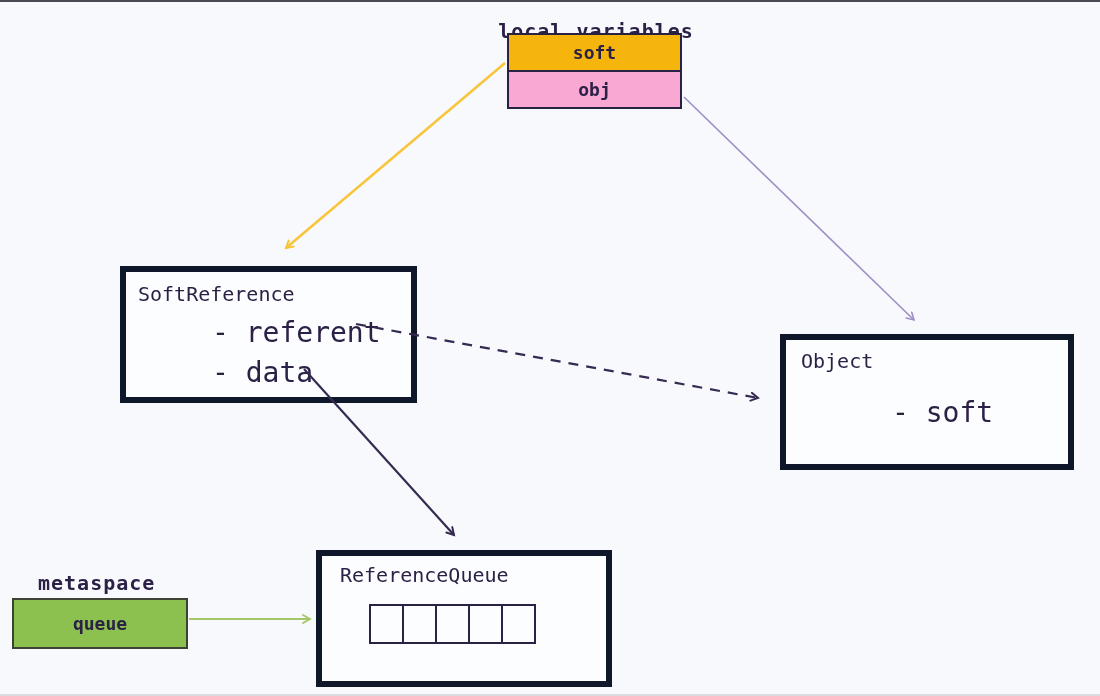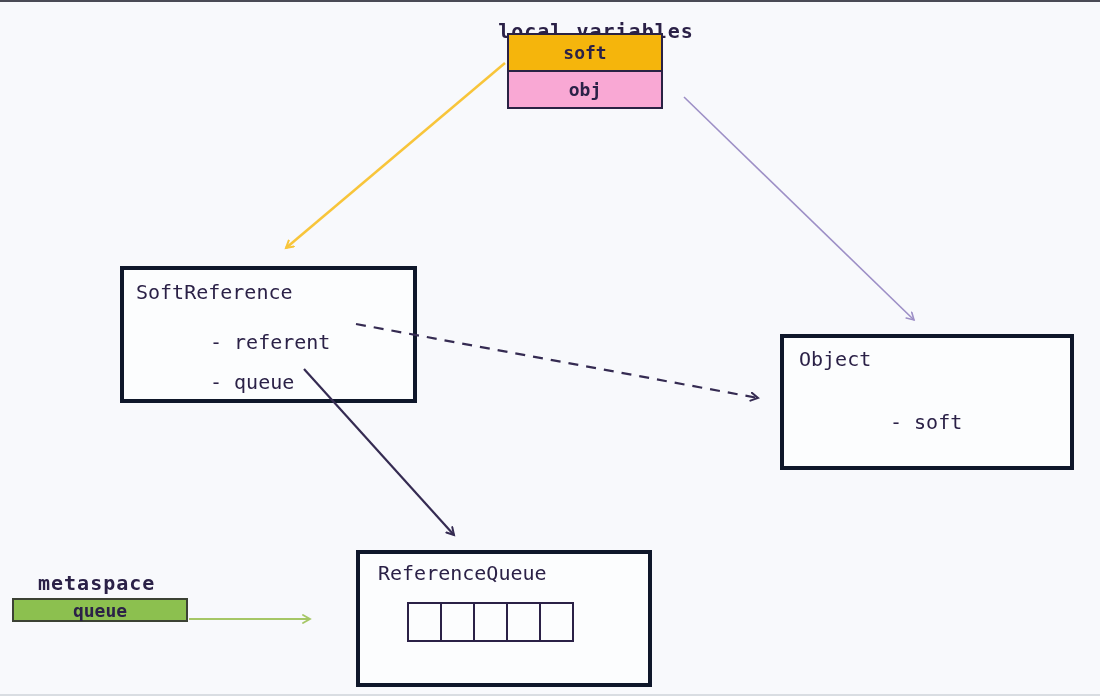--- a/index.html
+++ b/index.html
@@ -23,62 +23,62 @@
     position: absolute;
     font-weight: bold;
     font-size: 20px;
     letter-spacing: 1px;
     white-space: nowrap;
   }
   #local-variables-label { left: 490px; top: 19px; width: 212px; text-align: center; }
   #metaspace-label { left: 38px; top: 571px; }
 
   
-  #stack { position: absolute; left: 507px; top: 33px; width: 156px; text-align: right; }
+  #stack { position: absolute; left: 507px; top: 33px; width: 175px; text-align: right; }
   .stack-row {
     width: 100%; height: 39px;
     border: 2px solid #2a2244;
     display: flex; align-items: center; justify-content: center;
     font-weight: bold; font-size: 18px;
   }
   #stack-row-soft { background: #f5b50c; }
   #stack-row-obj  { background: #f9a8d4; margin-top: -2px; }
 
   
   .node {
     position: absolute;
     background: #fcfdfe;
-    border: 4px solid #0f172a;
+    border: 6px solid #0f172a;
     text-decoration: underline;
   }
   .node .node-title { position: absolute; font-size: 20px; white-space: nowrap; }
-  .node .node-field { position: absolute; font-size: 20px; white-space: nowrap; margin-top: 16px; }
+  .node .node-field { position: absolute; font-size: 28px; white-space: nowrap; }
 
   #soft-reference-node { left: 120px; top: 266px; width: 297px; height: 137px; }
   #soft-reference-node .node-title { left: 12px; top: 10px; }
   #field-referent { left: 86px; top: 44px; }
   #field-queue    { left: 86px; top: 84px; }
 
   #object-node { left: 780px; top: 334px; width: 294px; height: 136px; padding-left: 24px; }
   #object-node .node-title { left: 15px; top: 9px; }
   #field-data { left: 106px; top: 56px; }
 
-  #reference-queue-node { left: 316px; top: 550px; width: 296px; height: 137px; margin-left: 40px; }
+  #reference-queue-node { left: 316px; top: 550px; width: 296px; height: 137px; }
   #reference-queue-node .node-title { left: 18px; top: 7px; }
   #queue-cells { position: absolute; left: 47px; top: 48px; display: flex; }
   .cell {
     width: 35px; height: 40px;
     border: 2px solid #2b2147;
     background: transparent;
   }
   .cell + .cell { margin-left: -2px; }
 
   
   #metaspace-queue-box {
-    position: absolute; left: 12px; top: 598px; width: 176px; height: 24px;
+    position: absolute; left: 12px; top: 598px; width: 176px; height: 51px;
     background: #8cc04f;
     border: 2px solid #3c4234;
     display: flex; align-items: center; justify-content: center;
     font-weight: bold; font-size: 18px;
   }
 
   #arrow-layer {
     position: absolute; left: 0; top: 0; width: 1100px; height: 696px;
     pointer-events: none;
   }
@@ -92,21 +92,21 @@
 <div id="local-variables-label" class="diagram-label">local variables</div>
 
 <div id="stack">
   <div id="stack-row-soft" class="stack-row">soft</div>
   <div id="stack-row-obj" class="stack-row">obj</div>
 </div>
 
 <div id="soft-reference-node" class="node">
   <div class="node-title">SoftReference</div>
   <div id="field-referent" class="node-field">- referent</div>
-  <div id="field-queue" class="node-field">- queue</div>
+  <div id="field-queue" class="node-field">- data</div>
 </div>
 
 <div id="object-node" class="node">
   <div class="node-title">Object</div>
   <div id="field-data" class="node-field">- soft</div>
 </div>
 
 <div id="reference-queue-node" class="node">
   <div class="node-title">ReferenceQueue</div>
   <div id="queue-cells">

